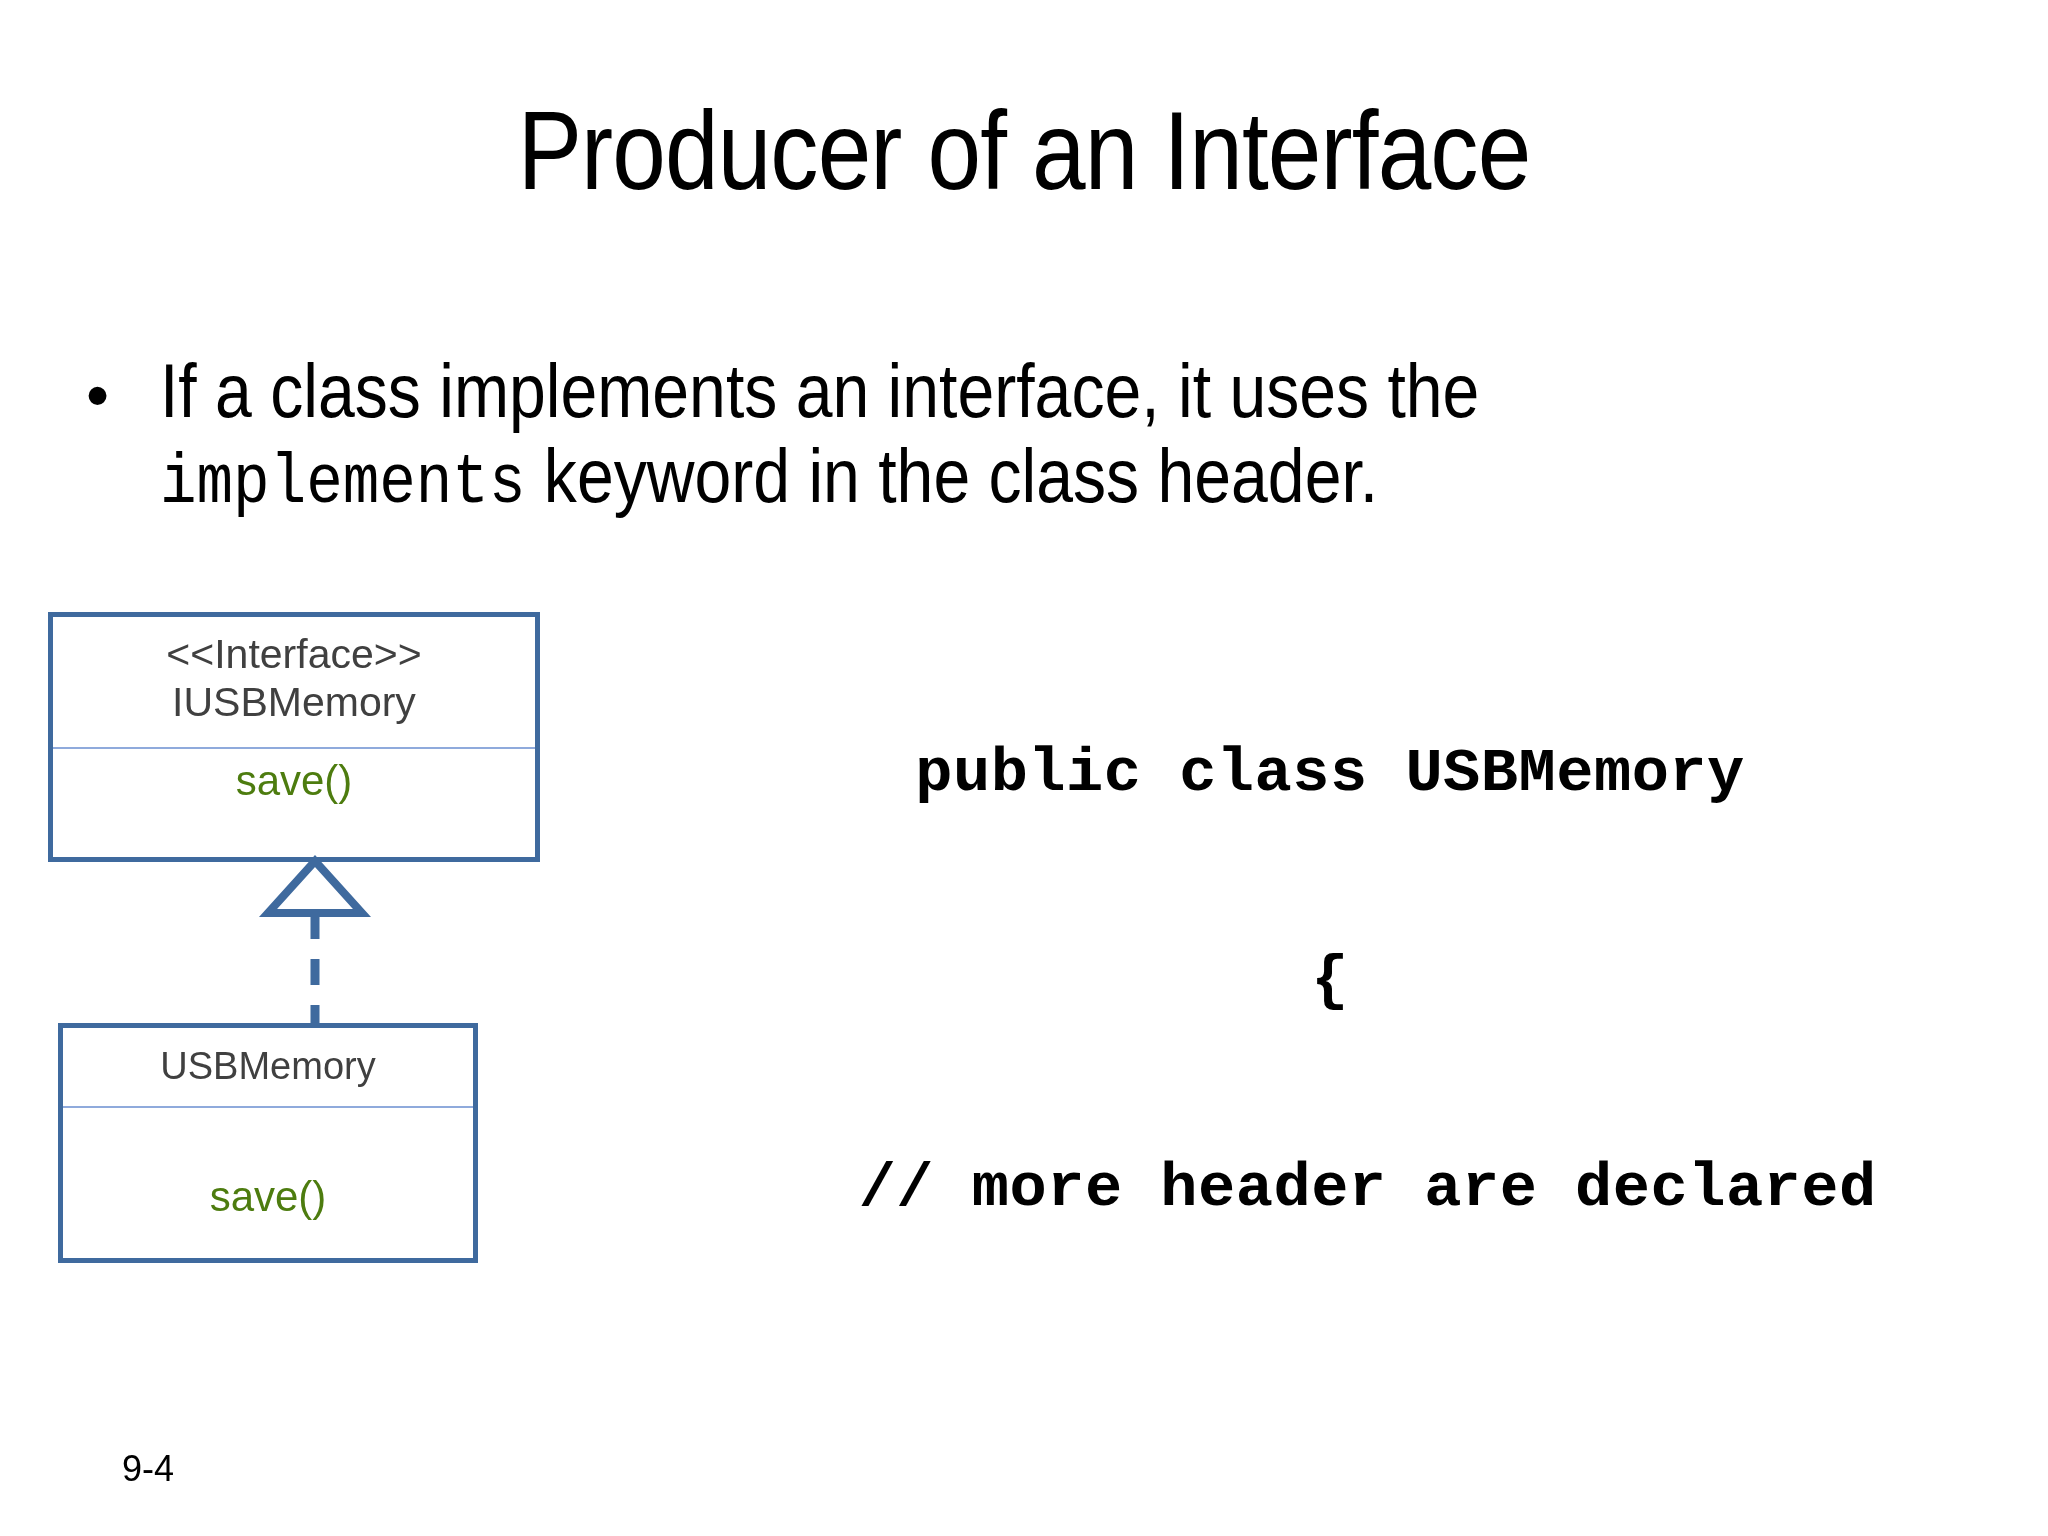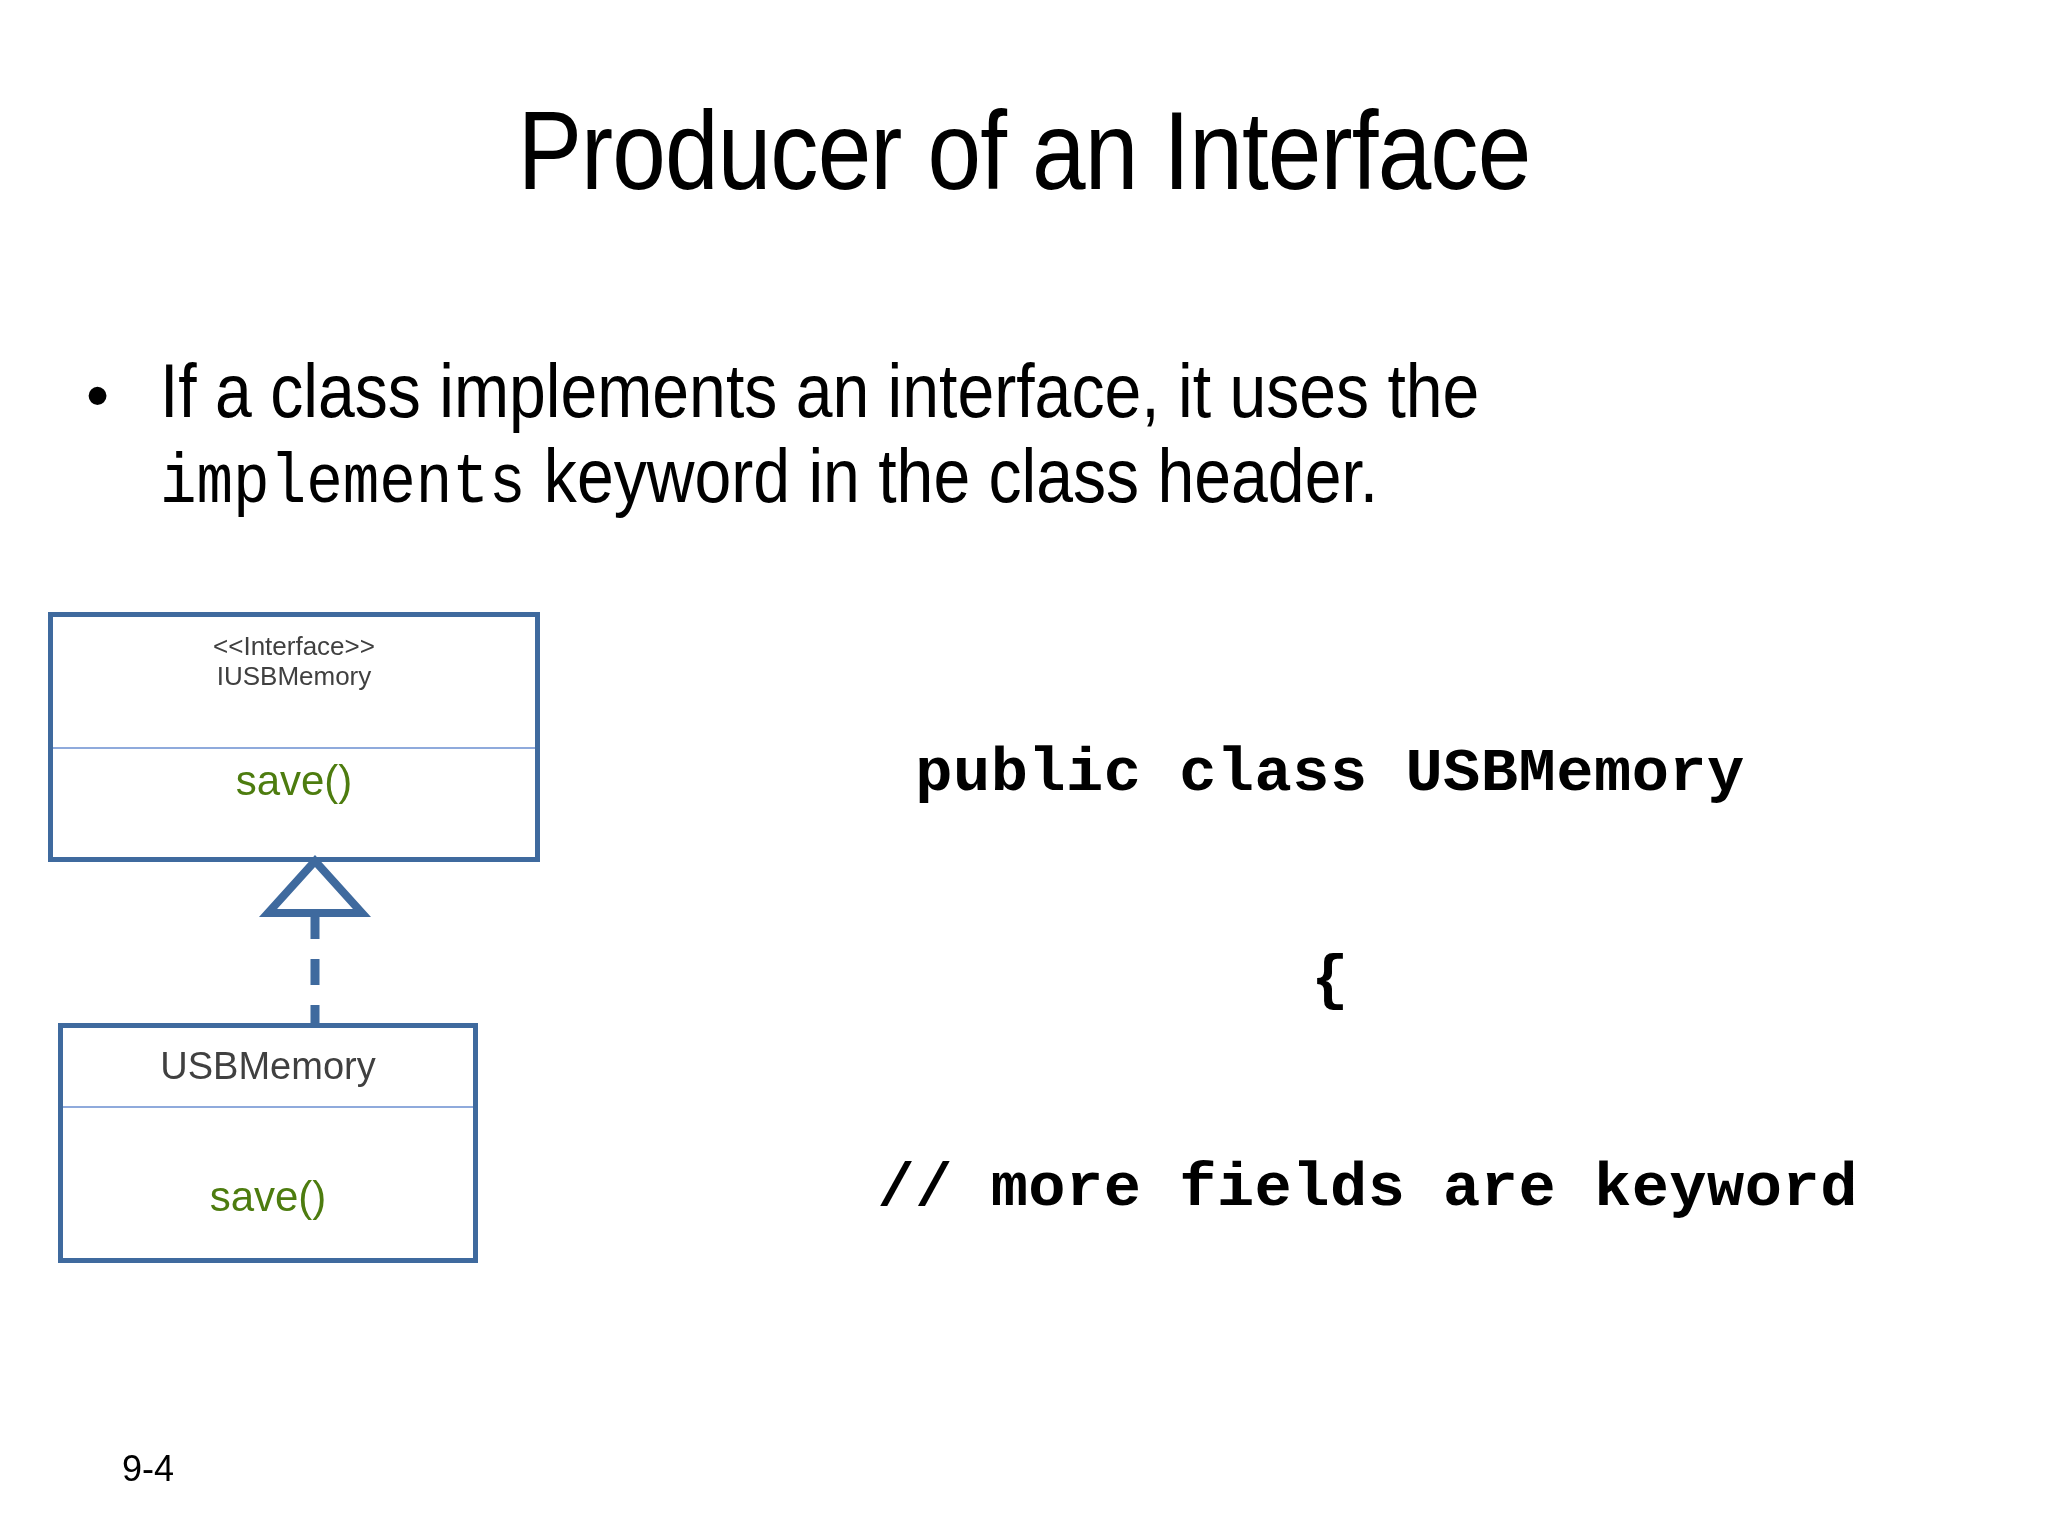--- a/index.html
+++ b/index.html
@@ -105,21 +105,21 @@
     left: 0;
     right: 0;
     text-align: center;
     color: #404040;
     font-family: "Liberation Sans", sans-serif;
     font-weight: 400;
     line-height: 1.16;
   }
   #iface-header {
     top: 14px;
-    font-size: 26px;
+    font-size: 41px;
   }
   #class-header {
     top: 16px;
     font-size: 38px;
   }
   .uml-divider {
     position: absolute;
     left: 0;
     right: 0;
     height: 2px;
@@ -223,21 +223,21 @@
         <div>USBMemory</div>
       </div>
       <div id="class-divider" class="uml-divider"></div>
       <div id="class-method" class="uml-method">save()</div>
     </div>
   </div>
 
   <div id="code-block">
     <span class="code-line">public class USBMemory</span>
     <span class="code-line">{</span>
-    <span class="code-line">  // more fields are keyword</span>
+    <span class="code-line">  // more header are declared</span>
     
     
     
   </div>
 
   <div id="page-number">9-4</div>
 
 </div>
 
 </body></html>

